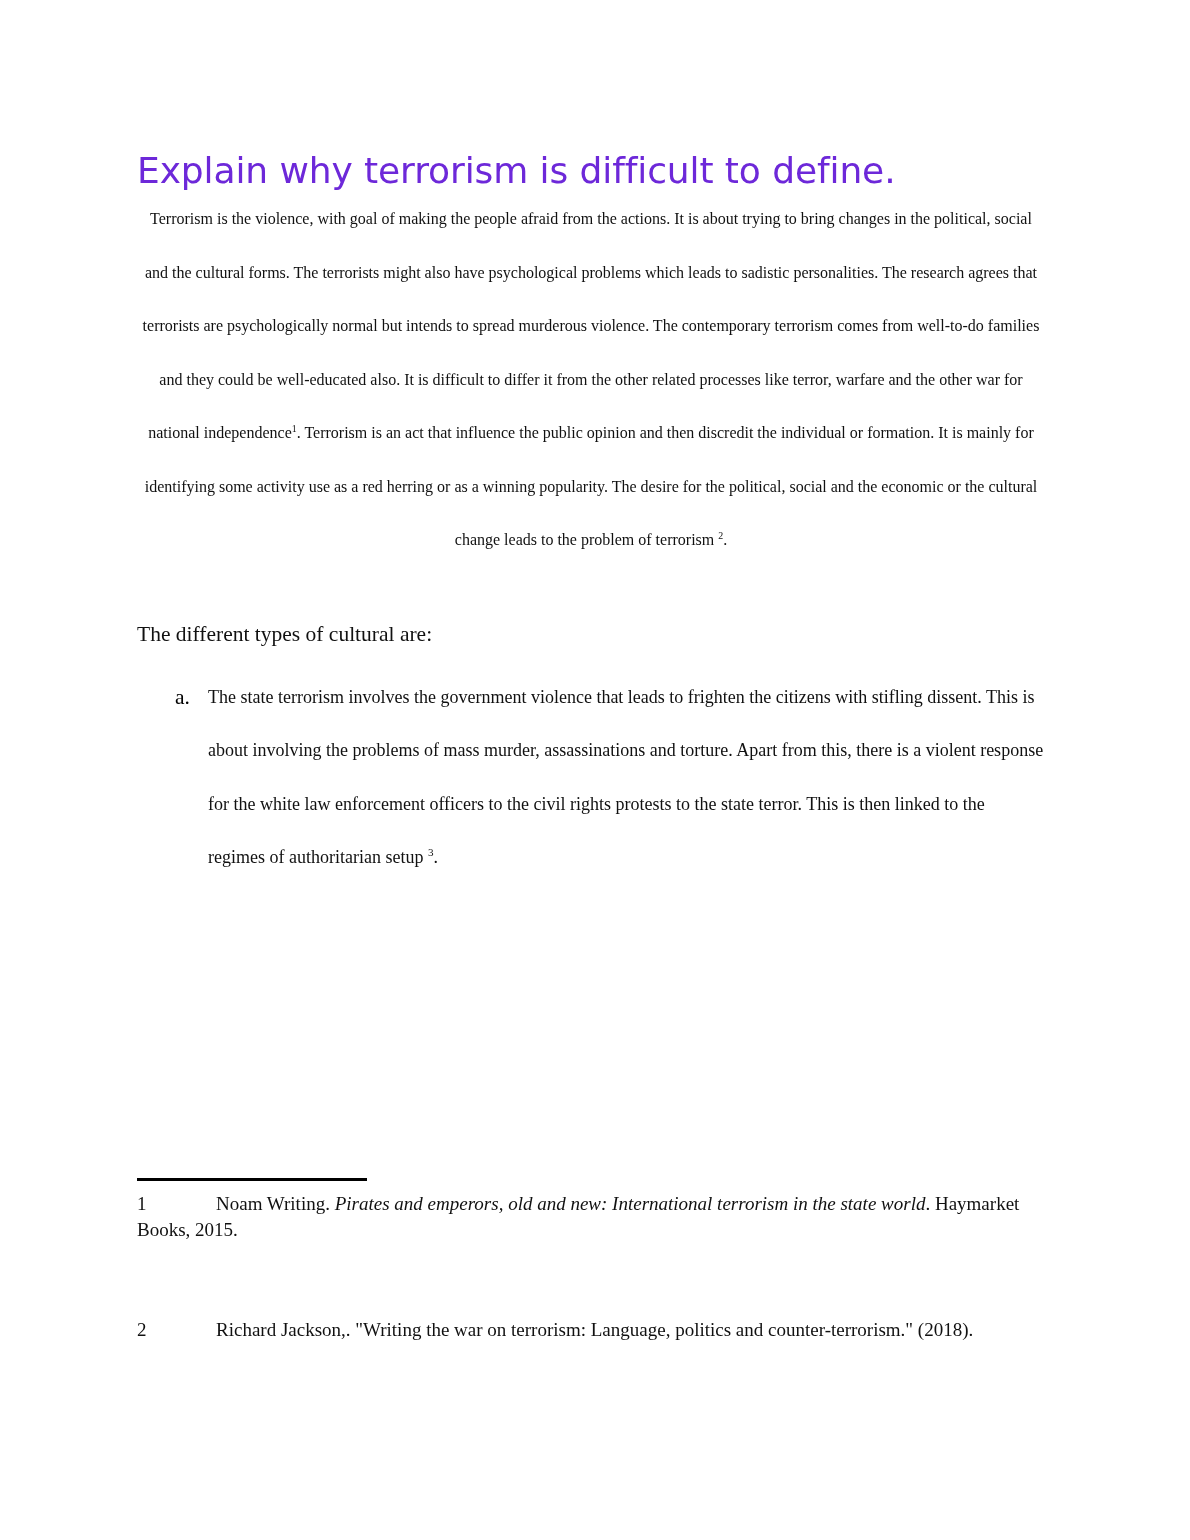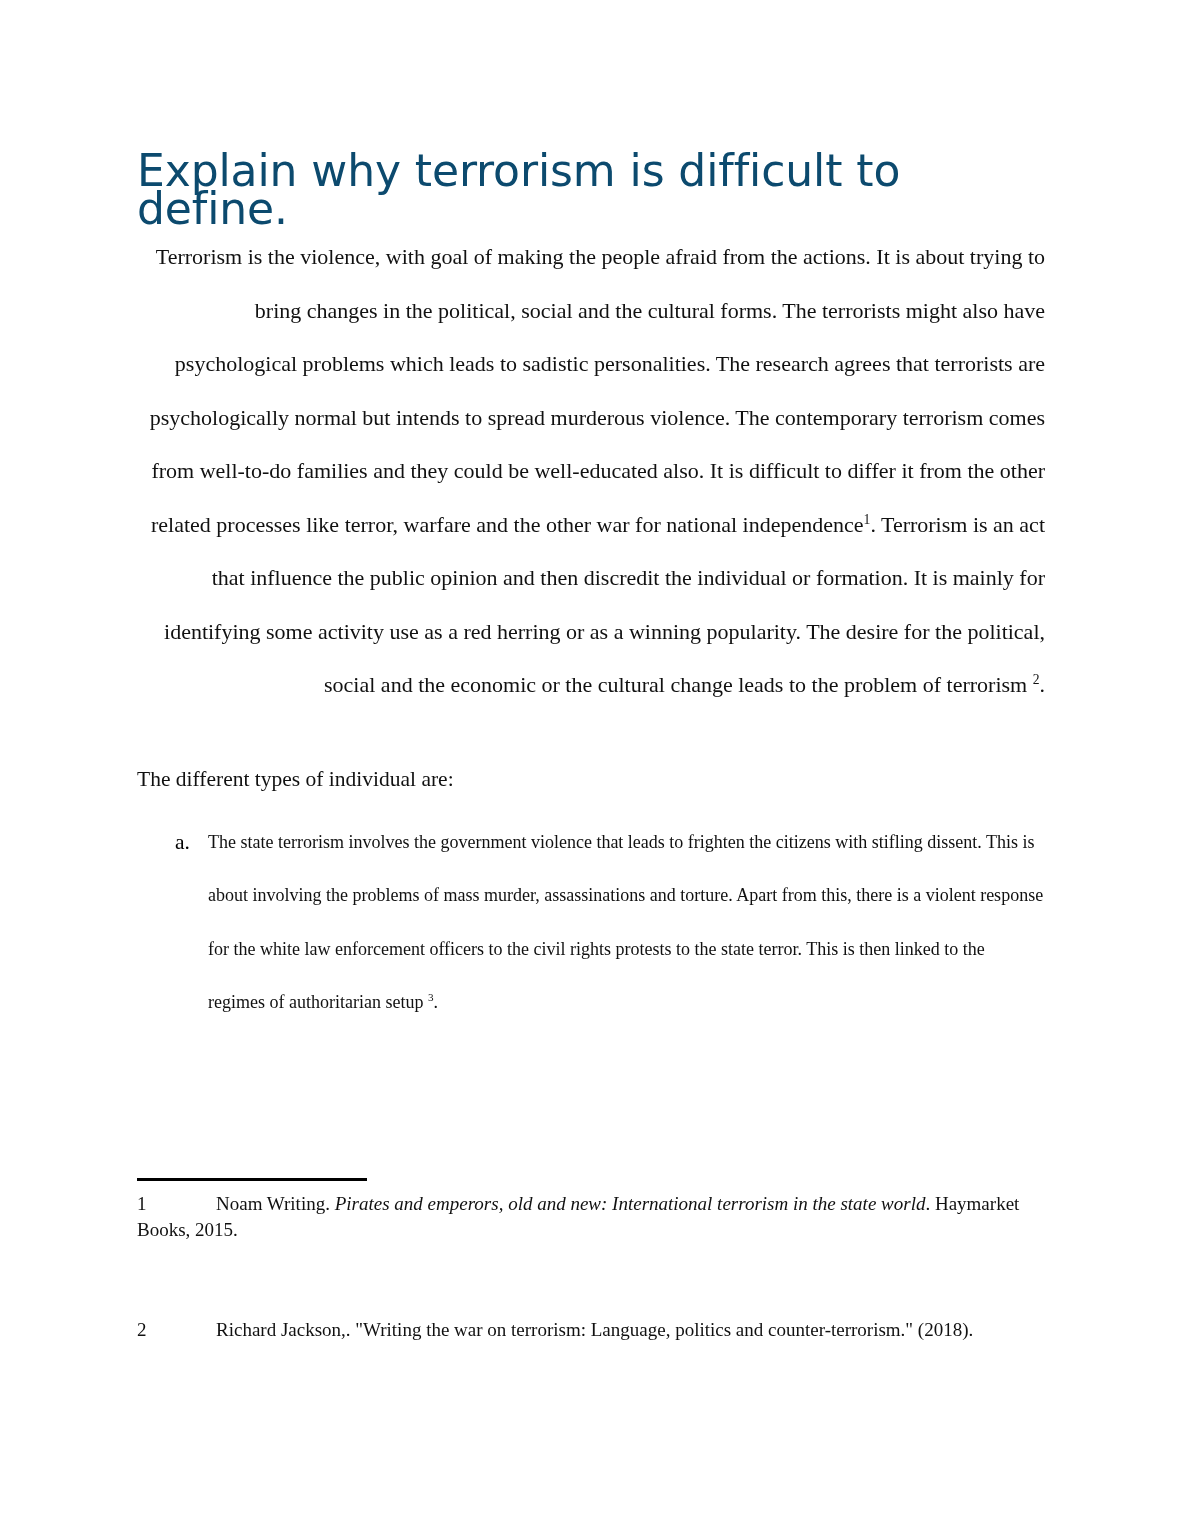--- a/index.html
+++ b/index.html
@@ -29,37 +29,37 @@
   .content {
     position: absolute;
     left: 137px;
     top: 152px;
     width: 908px;
   }
 
   h1.doc-heading {
     font-family: "DejaVu Sans", "Liberation Sans", sans-serif;
     font-weight: 400;
-    font-size: 44px;
+    font-size: 36px;
     line-height: 38px;
-    color: #0c4a6e;
+    color: #6d28d9;
     margin: 0 0 2px 0;
     letter-spacing: -0.1px;
   }
 
   .heading-2-wrap {
     margin-top: 52px;
   }
 
   p.body-para {
     font-family: "Liberation Serif", "DejaVu Serif", serif;
-    font-size: 22px;
+    font-size: 16px;
     line-height: 53.5px;
     margin: 0;
-    text-align: right;
+    text-align: center;
     color: #111111;
   }
 
   p.lead-line {
     font-family: "Liberation Serif", "DejaVu Serif", serif;
     font-size: 21.5px;
     line-height: 30px;
     margin: 0;
     color: #111111;
   }
@@ -132,21 +132,21 @@
 <div class="page">
 
   <div class="content">
 
     <h1 class="doc-heading">Explain why terrorism is difficult to define.</h1>
 
     <p class="body-para"><span>Terrorism is the violence, with goal of making the people afraid from the actions. It is about trying to bring changes in the political, social and the cultural forms. The terrorists might also have psychological problems which leads to sadistic personalities. The research agrees that terrorists are psychologically normal but intends to spread murderous violence. The contemporary terrorism comes from well-to-do families and they could be well-educated also. It is difficult to differ it from the other related processes like terror, warfare and the other war for national independence</span><sup class="fn-ref">1</sup><span>. Terrorism is an act that influence the public opinion and then discredit the individual or formation. It is mainly for identifying some activity use as a red herring or as a winning popularity. The desire for the political, social and the economic or the cultural change leads to the problem of terrorism </span><sup class="fn-ref">2</sup><span>.</span></p>
 
     <div class="heading-2-wrap">
 
-      <p class="lead-line">The different types of individual are:</p>
+      <p class="lead-line">The different types of cultural are:</p>
 
       <ol class="type-list">
         <li>
           <span class="li-marker">a.</span>
           <span class="li-text"><span>The state terrorism involves the government violence that leads to frighten the citizens with stifling dissent. This is about involving the problems of mass murder, assassinations and torture. Apart from this, there is a violent response for the white law enforcement officers to the civil rights protests to the state terror. This is then linked to the regimes of authoritarian setup </span><sup class="fn-ref">3</sup><span>.</span></span>
         </li>
       </ol>
     </div>
 
   </div>

